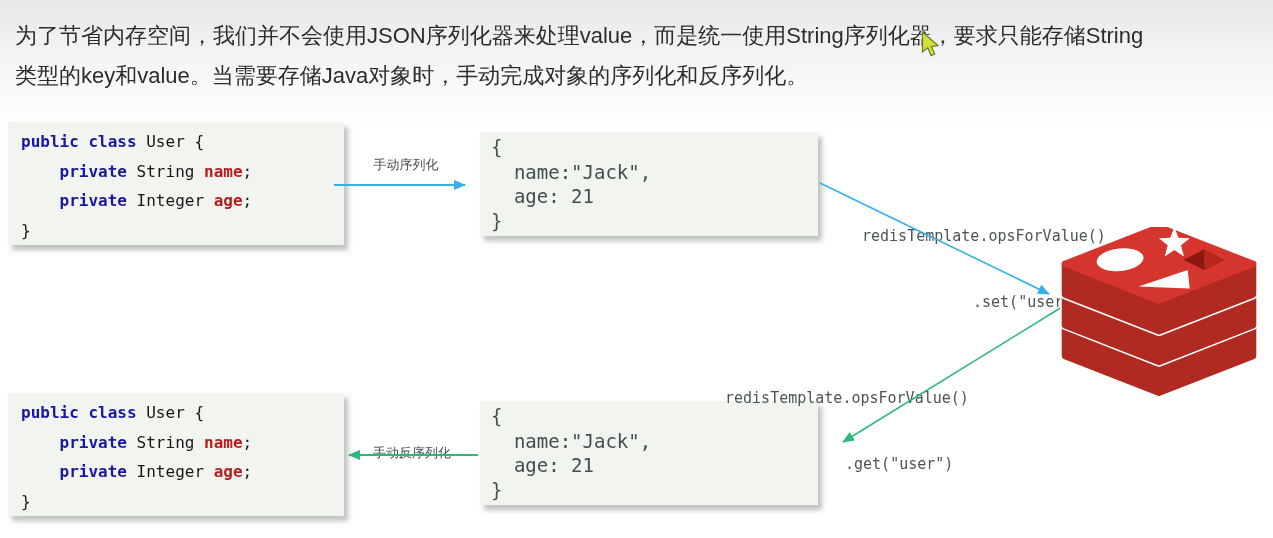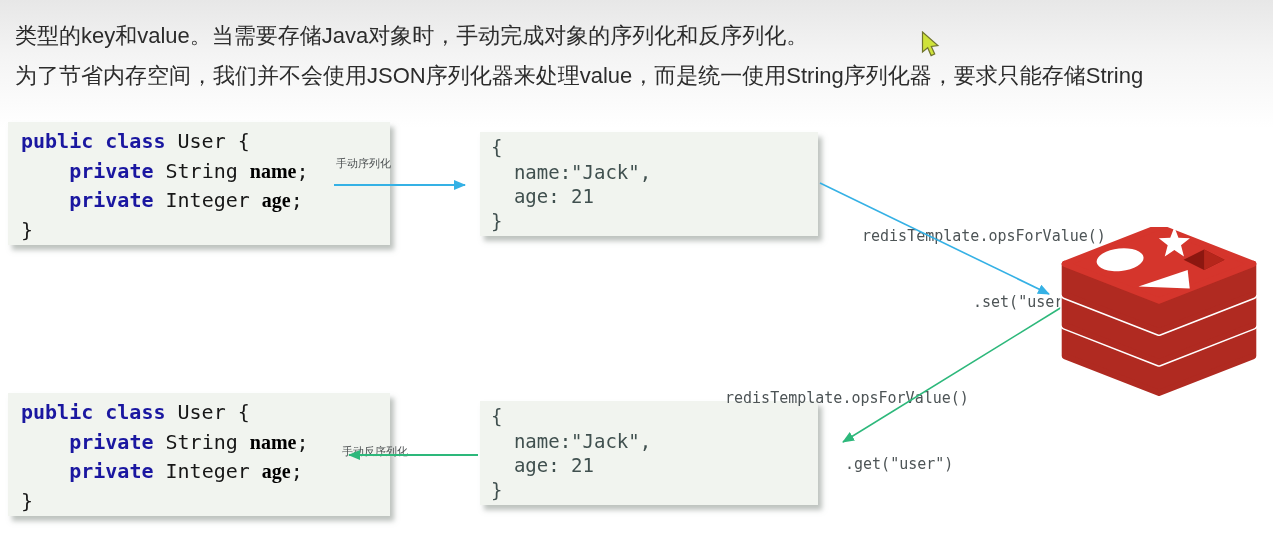--- a/index.html
+++ b/index.html
@@ -7,51 +7,51 @@
     position:relative;width:1273px;height:538px;overflow:hidden;
     background:linear-gradient(180deg,#e7e7e7 0%,#f4f4f4 55px,#ffffff 128px);
     font-family:"Liberation Sans","DejaVu Sans",sans-serif;
   }
   .para{position:absolute;left:15px;top:16px;width:1252px;color:#2c2c2c;
         font-size:22px;line-height:40px;}
   .para div{white-space:nowrap;}
   .block{position:absolute;background:#f1f4ef;box-sizing:border-box;
          box-shadow:4px 5px 5px rgba(125,135,128,.5);
          font-family:"DejaVu Sans Mono","Liberation Mono",monospace;white-space:pre;}
-  .java{left:8px;width:382px;height:123px;padding:5px 0 0 13px;
-        font-size:20px;line-height:29.5px;color:#171717;}
+  .java{left:8px;width:336px;height:123px;padding:5px 0 0 13px;
+        font-size:16px;line-height:29.5px;color:#171717;}
   #java-top{top:122px;} #java-bottom{top:393px;}
   .tok-kw{color:#1a17a0;font-weight:bold;}
-  .tok-field{color:#000000;font-weight:bold;font-family:Liberation Serif, serif;}
+  .tok-field{color:#b91c1c;font-weight:bold;}
   .tok-plain{color:#171717;}
   .jsonb{left:480px;width:338px;height:104px;padding:3px 0 0 11px;
          font-size:19px;line-height:24.5px;color:#40504f;}
   #json-top{top:132px;} #json-bottom{top:401px;}
-  .arrow-label{position:absolute;width:140px;
-               font-size:11px;color:#4a4e50;white-space:nowrap;}
+  .arrow-label{position:absolute;width:140px;text-align:center;
+               font-size:13px;color:#4a4e50;white-space:nowrap;}
   #label-serialize{left:336px;top:156px;}
   #label-deserialize{left:342px;top:444px;}
   .call{position:absolute;font-family:"DejaVu Sans Mono","Liberation Mono",monospace;
         font-size:15px;line-height:22px;color:#4d5456;white-space:pre;}
   #set-call{left:862px;top:181px;}
   #set-call .l2{margin-left:111px;}
   #get-call{left:725px;top:343px;}
   #get-call .l2{margin-left:120px;}
   .overlay{position:absolute;left:0;top:0;pointer-events:none;}
   #redis-logo{position:absolute;left:1056px;top:227px;}
   #mouse-cursor{position:absolute;left:921px;top:31px;}
 </style>
 </head>
 <body>
 
 <div class="stage">
 
   <div class="para">
+    <div>为了节省内存空间，我们并不会使用JSON序列化器来处理value，而是统一使用String序列化器，要求只能存储String</div>
     <div>类型的key和value。当需要存储Java对象时，手动完成对象的序列化和反序列化。</div>
-    <div>为了节省内存空间，我们并不会使用JSON序列化器来处理value，而是统一使用String序列化器，要求只能存储String</div>
   </div>
 
   <div id="java-top" class="block java"><div class="code-line"><span class="tok-kw">public class</span><span class="tok-plain"> User {</span></div><div class="code-line"><span class="tok-plain">    </span><span class="tok-kw">private</span><span class="tok-plain"> String </span><span class="tok-field">name</span><span class="tok-plain">;</span></div><div class="code-line"><span class="tok-plain">    </span><span class="tok-kw">private</span><span class="tok-plain"> Integer </span><span class="tok-field">age</span><span class="tok-plain">;</span></div><div class="code-line"><span class="tok-plain">}</span></div></div>
   <div id="java-bottom" class="block java"><div class="code-line"><span class="tok-kw">public class</span><span class="tok-plain"> User {</span></div><div class="code-line"><span class="tok-plain">    </span><span class="tok-kw">private</span><span class="tok-plain"> String </span><span class="tok-field">name</span><span class="tok-plain">;</span></div><div class="code-line"><span class="tok-plain">    </span><span class="tok-kw">private</span><span class="tok-plain"> Integer </span><span class="tok-field">age</span><span class="tok-plain">;</span></div><div class="code-line"><span class="tok-plain">}</span></div></div>
 
   <div id="json-top" class="block jsonb"><div class="code-line">{</div><div class="code-line">  name:"Jack",</div><div class="code-line">  age: 21</div><div class="code-line">}</div></div>
   <div id="json-bottom" class="block jsonb"><div class="code-line">{</div><div class="code-line">  name:"Jack",</div><div class="code-line">  age: 21</div><div class="code-line">}</div></div>
 
   <div id="label-serialize" class="arrow-label">手动序列化</div>
   <div id="label-deserialize" class="arrow-label">手动反序列化</div>

